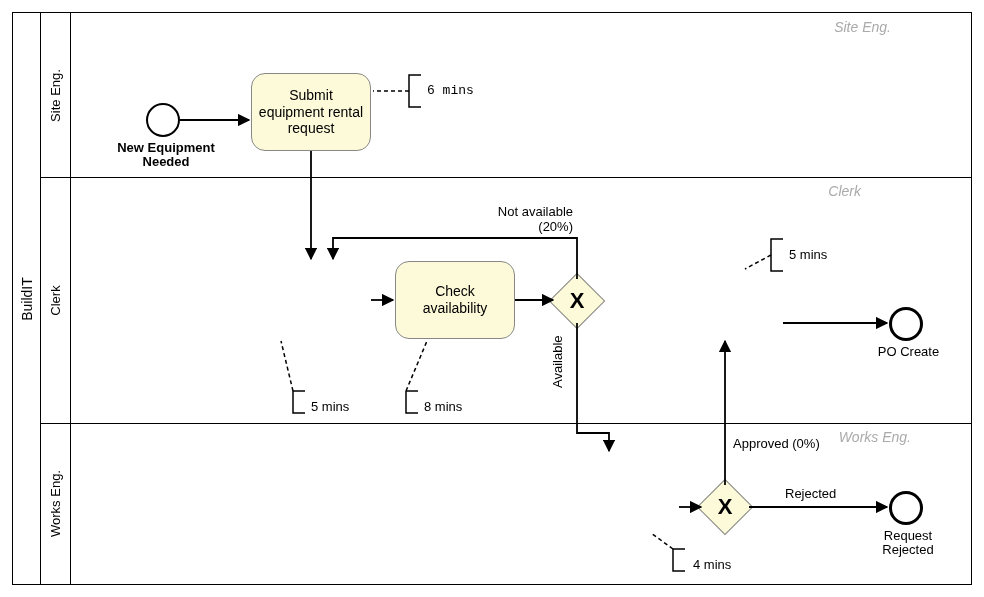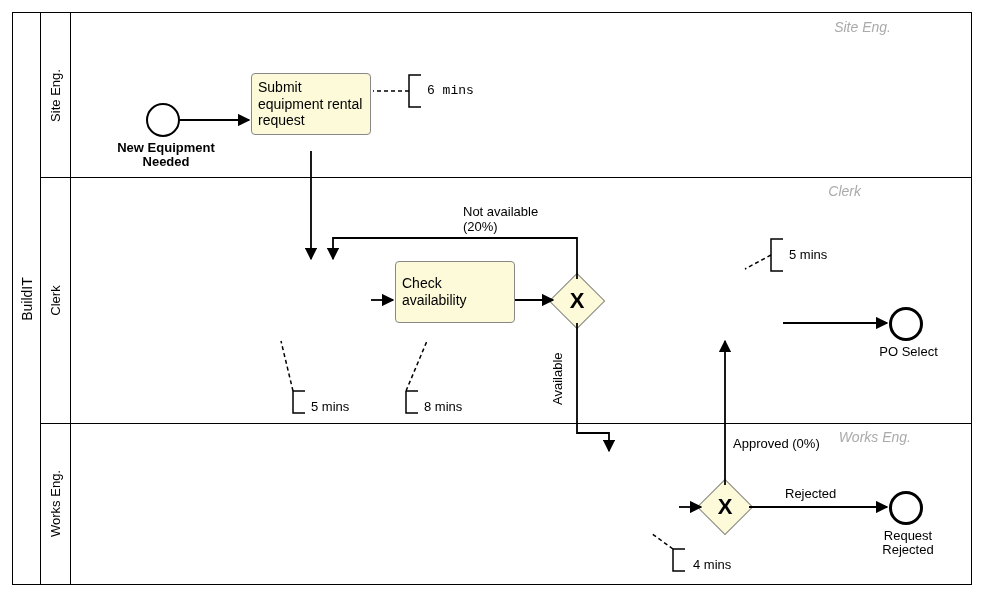--- a/index.html
+++ b/index.html
@@ -62,28 +62,28 @@
   svg.overlay {
     position: absolute;
     left: 0; top: 0;
     width: 960px;
     height: 573px;
     pointer-events: none;
   }
   .task {
     position: absolute;
     width: 120px;
-    height: 62px;
+    height: 78px;
     background: #fcfad9;
     border: 1.5px solid #888;
-    border-radius: 4px;
-    display: flex;
-    align-items: center;
-    justify-content: center;
-    text-align: left;
+    border-radius: 14px;
+    display: flex;
+    align-items: center;
+    justify-content: center;
+    text-align: center;
     font-size: 14px;
     padding: 6px;
     line-height: 1.2;
   }
   .event {
     position: absolute;
     width: 34px;
     height: 34px;
     border: 2px solid #000;
     border-radius: 50%;
@@ -110,21 +110,21 @@
     height: 40px;
     display: flex;
     align-items: center;
     justify-content: center;
     font-weight: bold;
     font-size: 22px;
   }
   .edge-label {
     position: absolute;
     font-size: 13px;
-    text-align: left;
+    text-align: right;
     line-height: 1.15;
     background: transparent;
   }
   .edge-label.vert {
     writing-mode: vertical-rl;
     transform: rotate(180deg);
   }
   .anno-label {
     position: absolute;
     font-size: 13px;
@@ -153,21 +153,21 @@
   <div class="lane-div" style="top:410px;"></div>
 
   <div class="watermark" style="top:6px;right:80px;">Site Eng.</div>
   <div class="watermark" style="top:170px;right:110px;">Clerk</div>
   <div class="watermark" style="top:416px;right:60px;">Works Eng.</div>
 
   <div class="event" style="left:133px;top:90px;"></div>
   <div class="event-label" style="left:98px;top:128px;width:110px;font-weight:bold;">New Equipment Needed</div>
 
   <div class="event end" style="left:876px;top:294px;"></div>
-  <div class="event-label" style="left:858px;top:332px;width:75px;">PO Select</div>
+  <div class="event-label" style="left:858px;top:332px;width:75px;">PO Create</div>
 
   <div class="event end" style="left:876px;top:478px;"></div>
   <div class="event-label" style="left:855px;top:516px;width:80px;">Request Rejected</div>
 
   <div class="task" style="left:238px;top:60px;">Submit equipment rental request</div>
   <div class="task" style="left:382px;top:248px;">Check availability</div>
 
   <div class="gateway" style="left:544px;top:268px;"></div>
   <div class="gateway-x" style="left:544px;top:268px;">X</div>
 

